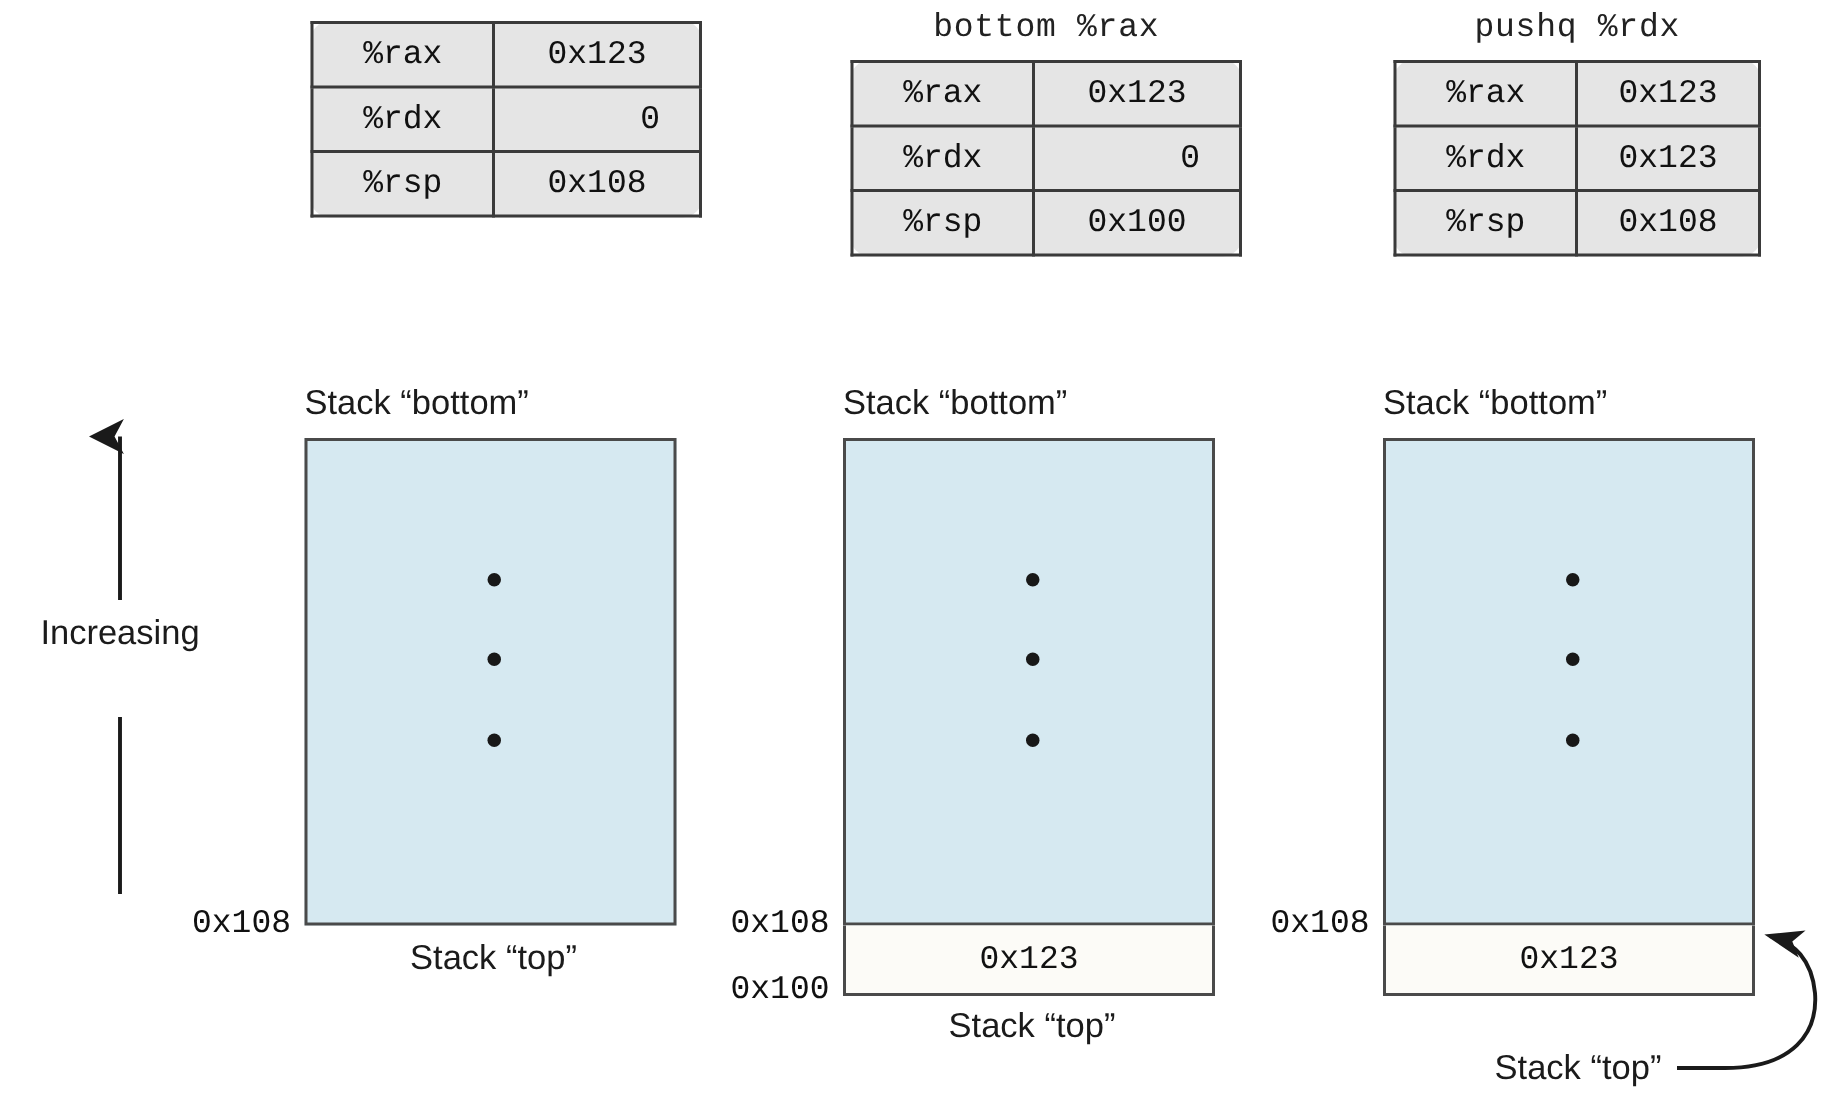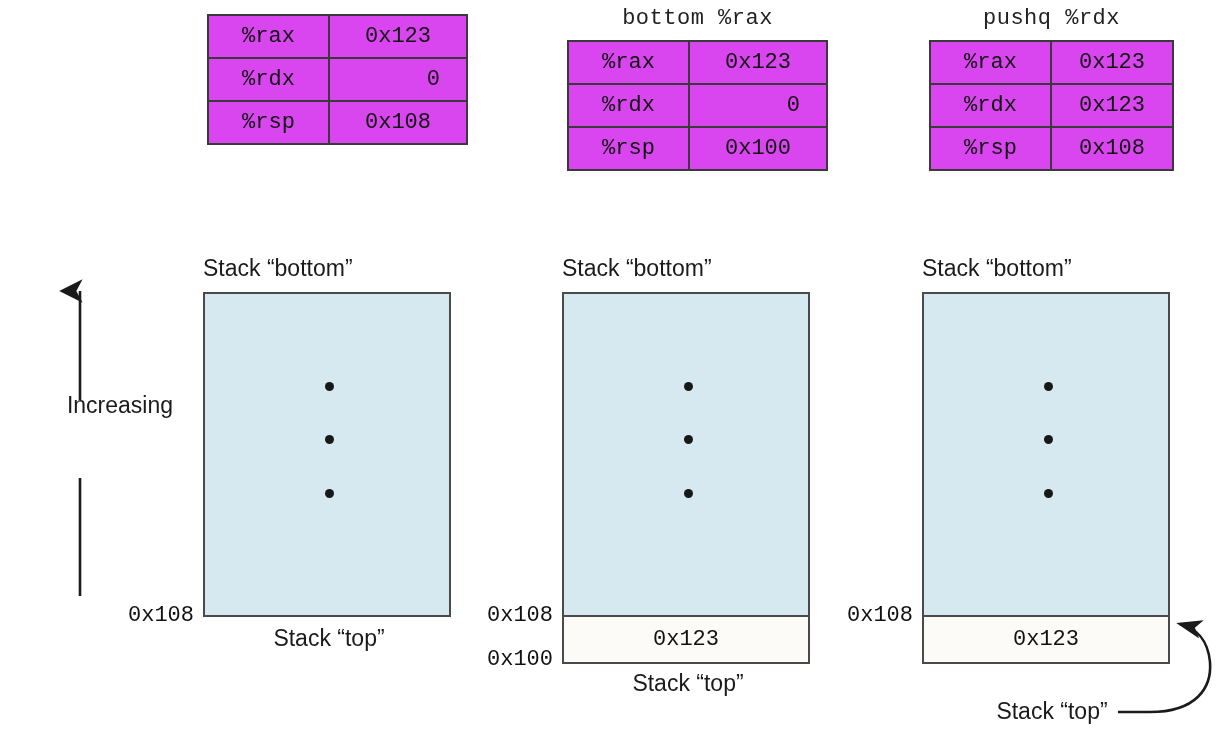--- a/index.html
+++ b/index.html
@@ -38,21 +38,22 @@
     letter-spacing: 0.5px;
     font-size: 22px;
   }
   .reg-title.sans {
     font-family: "Liberation Sans", sans-serif;
   }
   .reg-table {
     border-collapse: collapse;
     margin-top: 8px;
     table-layout: fixed;
-    background: #d946ef;
+    background: #e5e5e5;
+    border-radius: 13px;
   }
   .reg-table td {
     border: 2px solid #3a3a3a;
     height: 41px;
     font-family: "Liberation Mono", "DejaVu Sans Mono", monospace;
     font-size: 22px;
     padding: 0 10px;
     color: #111;
   }
   .reg-table td.name {
@@ -126,28 +127,27 @@
     font-size: 22px;
     color: #111;
     text-align: right;
     white-space: nowrap;
   }
 
   
   .axis-label {
     position: absolute;
     left: 0px;
-    top: 392px;
+    top: 408px;
     width: 160px;
     text-align: center;
     font-size: 23px;
     line-height: 27px;
     font-family: "Liberation Sans", sans-serif;
     color: #1b1b1b;
-    padding-left: 40px;
   }
   svg.overlay {
     position: absolute;
     left: 0; top: 0;
     width: 1216px;
     height: 742px;
     pointer-events: none;
   }
 </style>
 </head>

